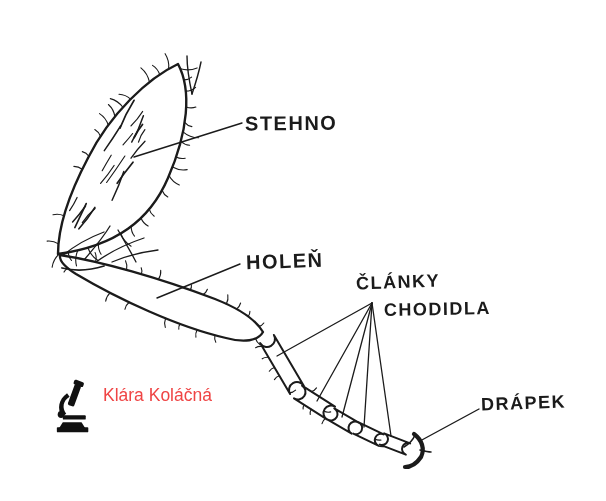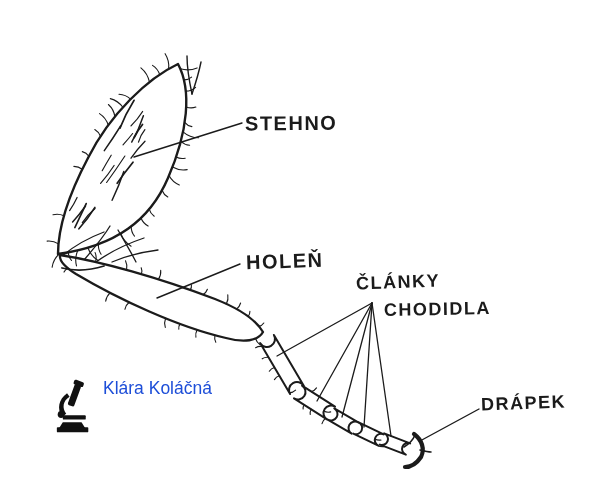--- a/index.html
+++ b/index.html
@@ -14,21 +14,21 @@
   }
   .lbl-stehno{left:245px;top:112px;font-size:20px;transform:rotate(-.5deg);}
   .lbl-holen{left:246px;top:250px;font-size:20px;transform:rotate(-2deg);}
   .lbl-clanky{left:356px;top:272px;font-size:18px;transform:rotate(-2deg);}
   .lbl-chodidla{left:384px;top:299px;font-size:18px;transform:rotate(-1deg);}
   .lbl-drapek{left:481px;top:393px;font-size:18px;transform:rotate(-2deg);}
   .logo{position:absolute;left:56px;top:375px;display:flex;align-items:flex-start;}
   .logo-icon{flex:0 0 auto;margin-top:2px;}
   .logo-text{margin-left:2px;color:#1d1d1d;}
   .logo-title{font-size:24px;font-weight:500;letter-spacing:.2px;line-height:1.05;}
-  .logo-subtitle{font-size:17.5px;font-weight:400;margin-top:3px;padding-left:11px;color:#1d4ed8;}
+  .logo-subtitle{font-size:17.5px;font-weight:400;margin-top:10px;padding-left:11px;color:#ef4444;}
 </style>
 </head>
 <body>
 
 <div class="canvas">
 
   <svg class="ink" id="ink" width="606" height="501" viewBox="0 0 606 501">
     <g fill="none" stroke="#1b1b1b" stroke-linecap="round" stroke-linejoin="round">
 
       <path id="femur" stroke-width="2.4" fill="#ffffff" d="M 178,64 C 192,90 188,132 168,178 C 150,220 116,246 58,254 C 58,228 68,196 88,158 C 110,114 148,78 178,64 Z"></path>

